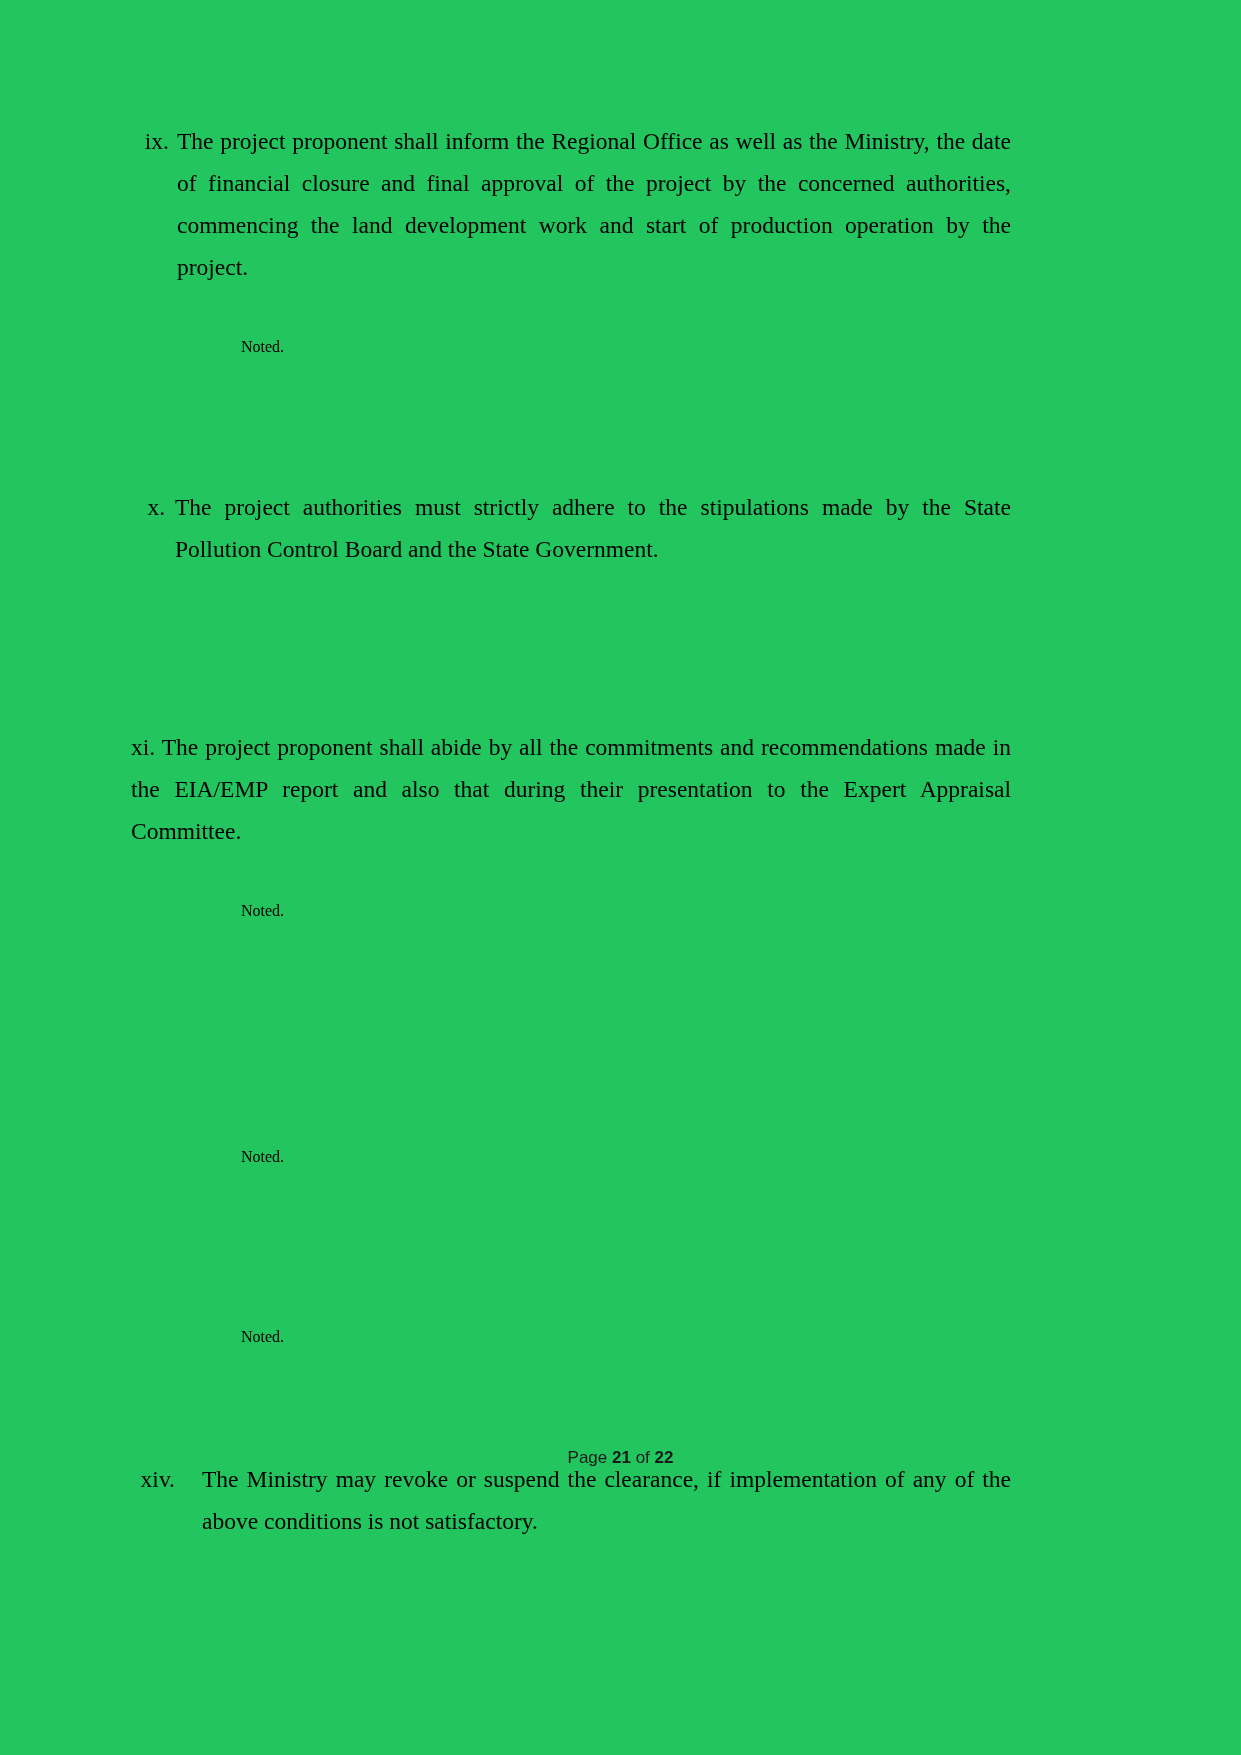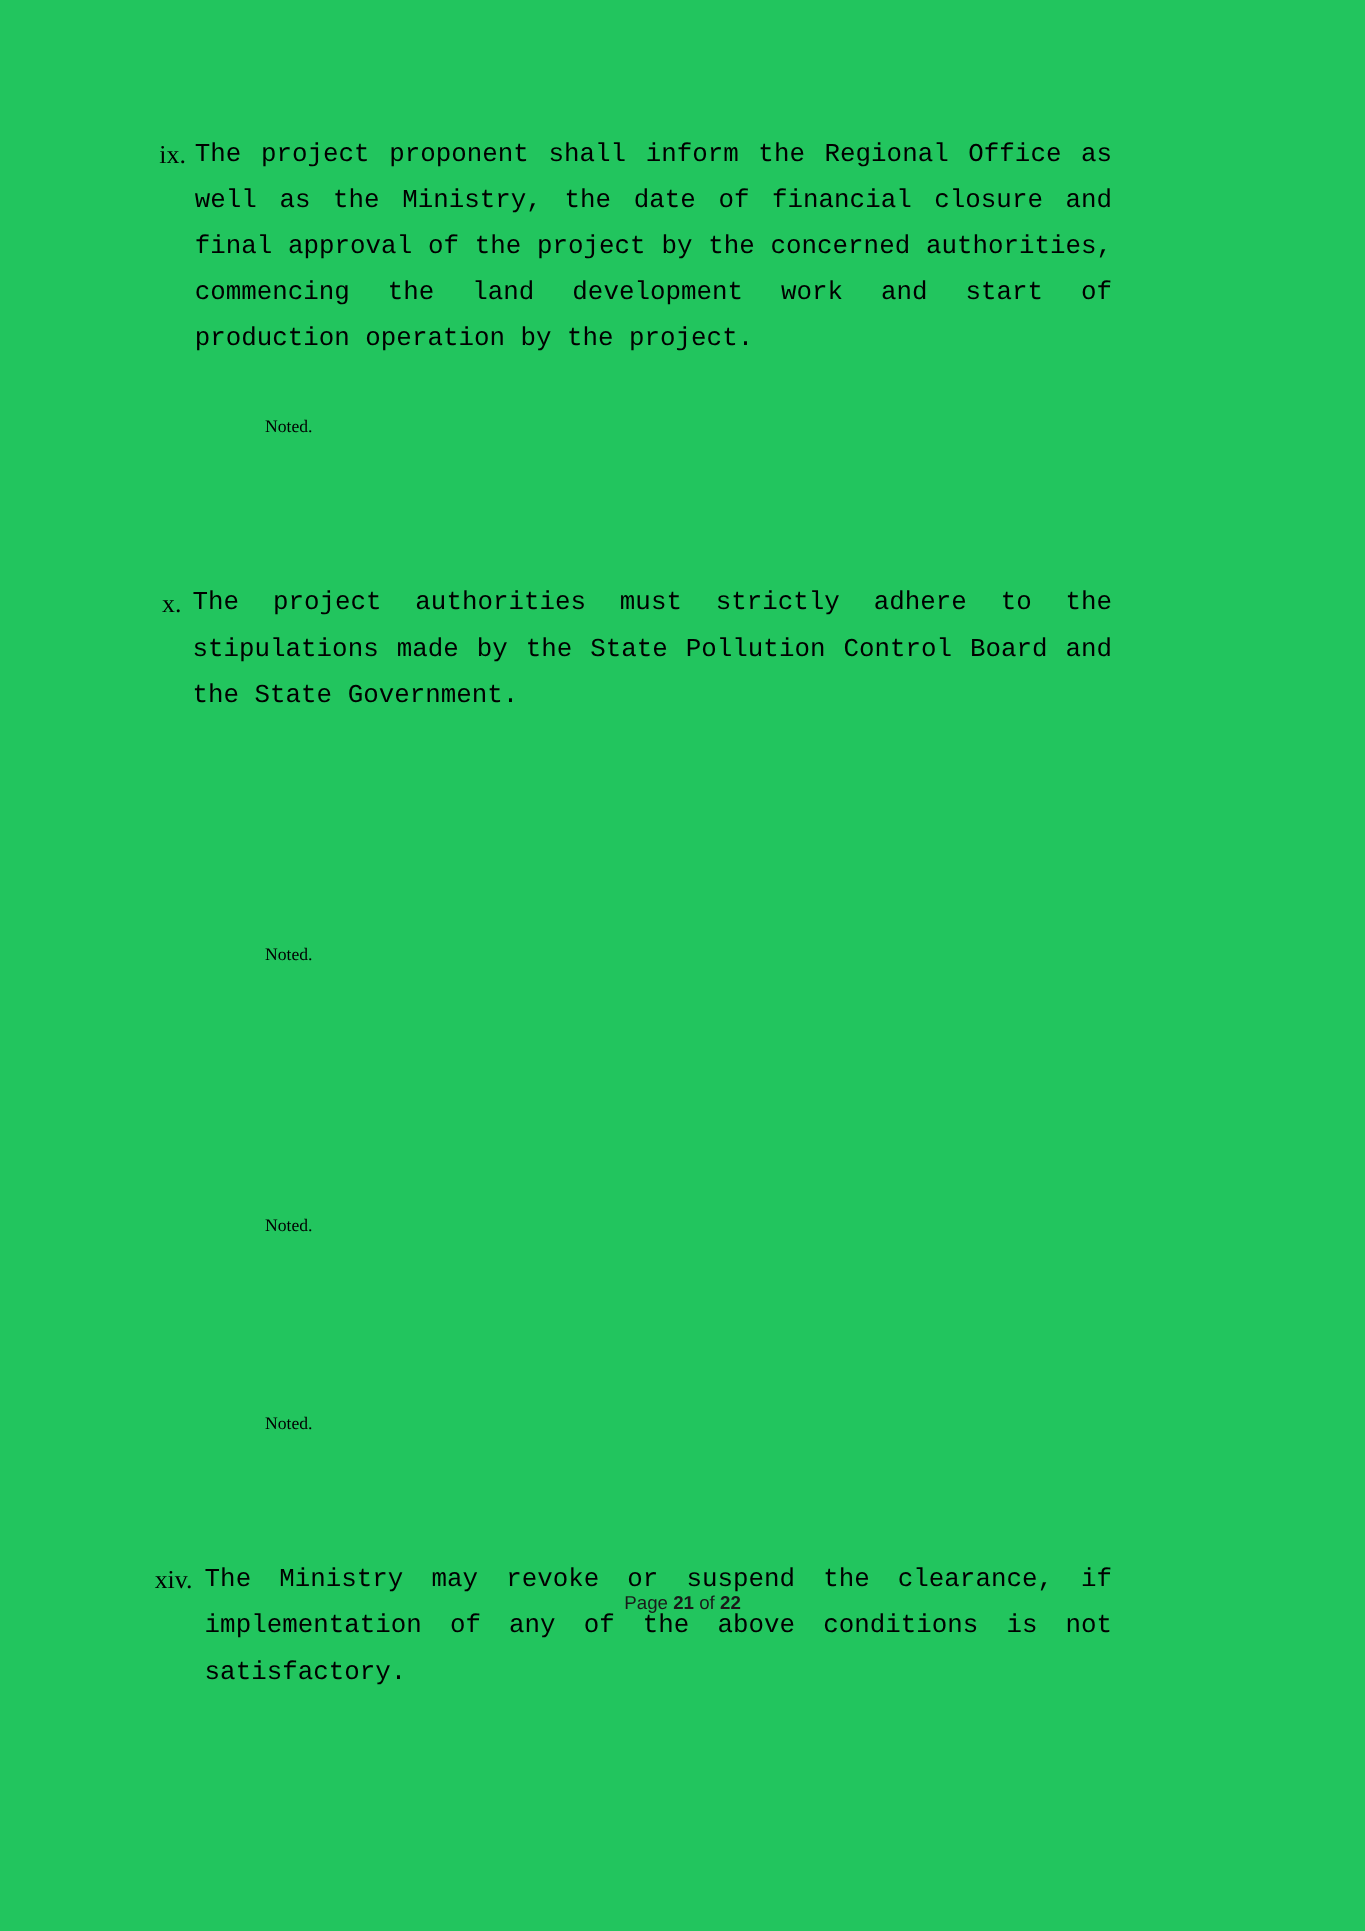--- a/index.html
+++ b/index.html
@@ -34,30 +34,29 @@
     text-align: justify;
     text-justify: inter-word;
   }
   .clause .marker {
     flex: 0 0 auto;
     text-align: right;
     white-space: nowrap;
   }
   .clause .body {
     flex: 1 1 auto;
-    font-family: Liberation Mono, monospace;
   }
 
   
   .mk-ix   { width: 38px; margin-right: 8px; }
   .mk-x    { width: 34px; margin-right: 10px; }
   .mk-xi   { width: 34px; margin-right: 7px; }
   .mk-xii  { width: 40px; margin-right: 6px; }
   .mk-xiii { width: 48px; margin-right: 6px; }
-  .mk-xiv  { width: 44px; margin-right: 11px; }
+  .mk-xiv  { width: 44px; margin-right: 27px; }
 
   
   .flush .body { text-indent: 0; }
   .flush       { display: block; padding-left: 0; }
   .flush .marker {
     display: inline;
     width: auto;
     margin: 0;
   }
 
@@ -101,20 +100,24 @@
     <div class="gap-xl"></div>
 
     <div class="clause">
       <span class="marker mk-x">x.</span>
       <span class="body">The project authorities must strictly adhere to the stipulations made by the State Pollution Control Board and the State Government.</span>
     </div>
     <div class="gap-sm"></div>
 
     <div class="gap-xl"></div>
 
+    <div class="clause flush">
+      <span class="marker mk-xi">xi.</span>
+      <span class="body">The project proponent shall abide by all the commitments and recommendations made in    the EIA/EMP report and also that during their presentation to the Expert Appraisal Committee.</span>
+    </div>
     <div class="gap-sm"></div>
     <div class="response">Noted.</div>
 
     <div class="gap-lg"></div>
     <div class="gap-md"></div>
 
     <div class="gap-sm"></div>
     <div class="response">Noted.</div>
 
     <div class="gap-md"></div>

